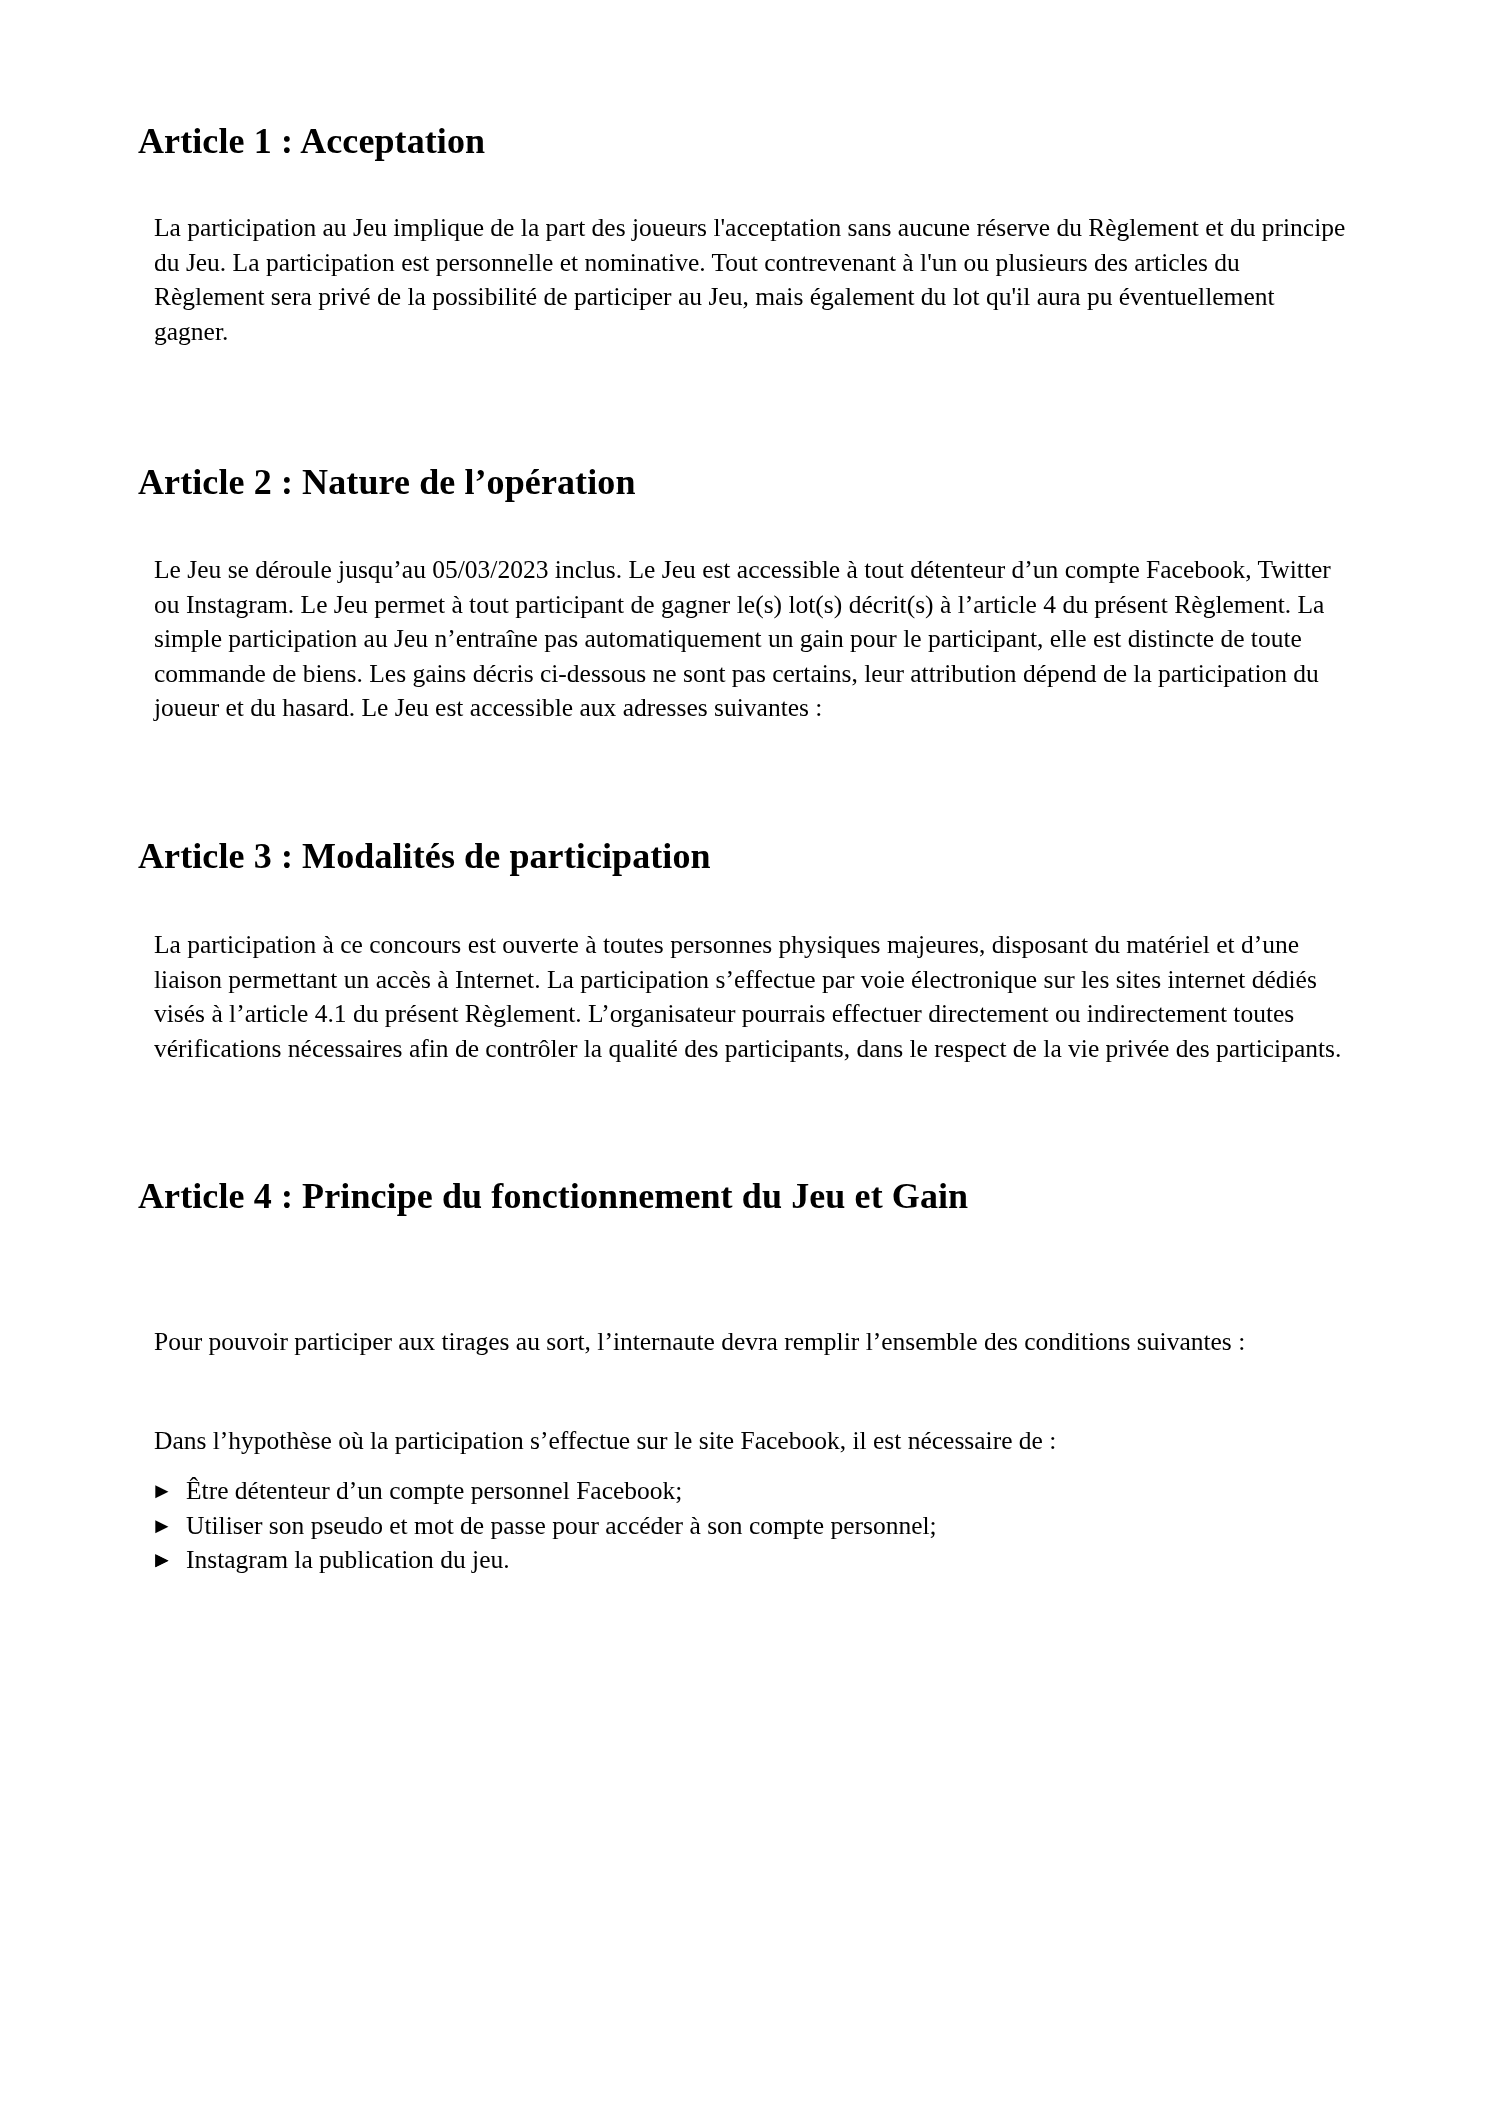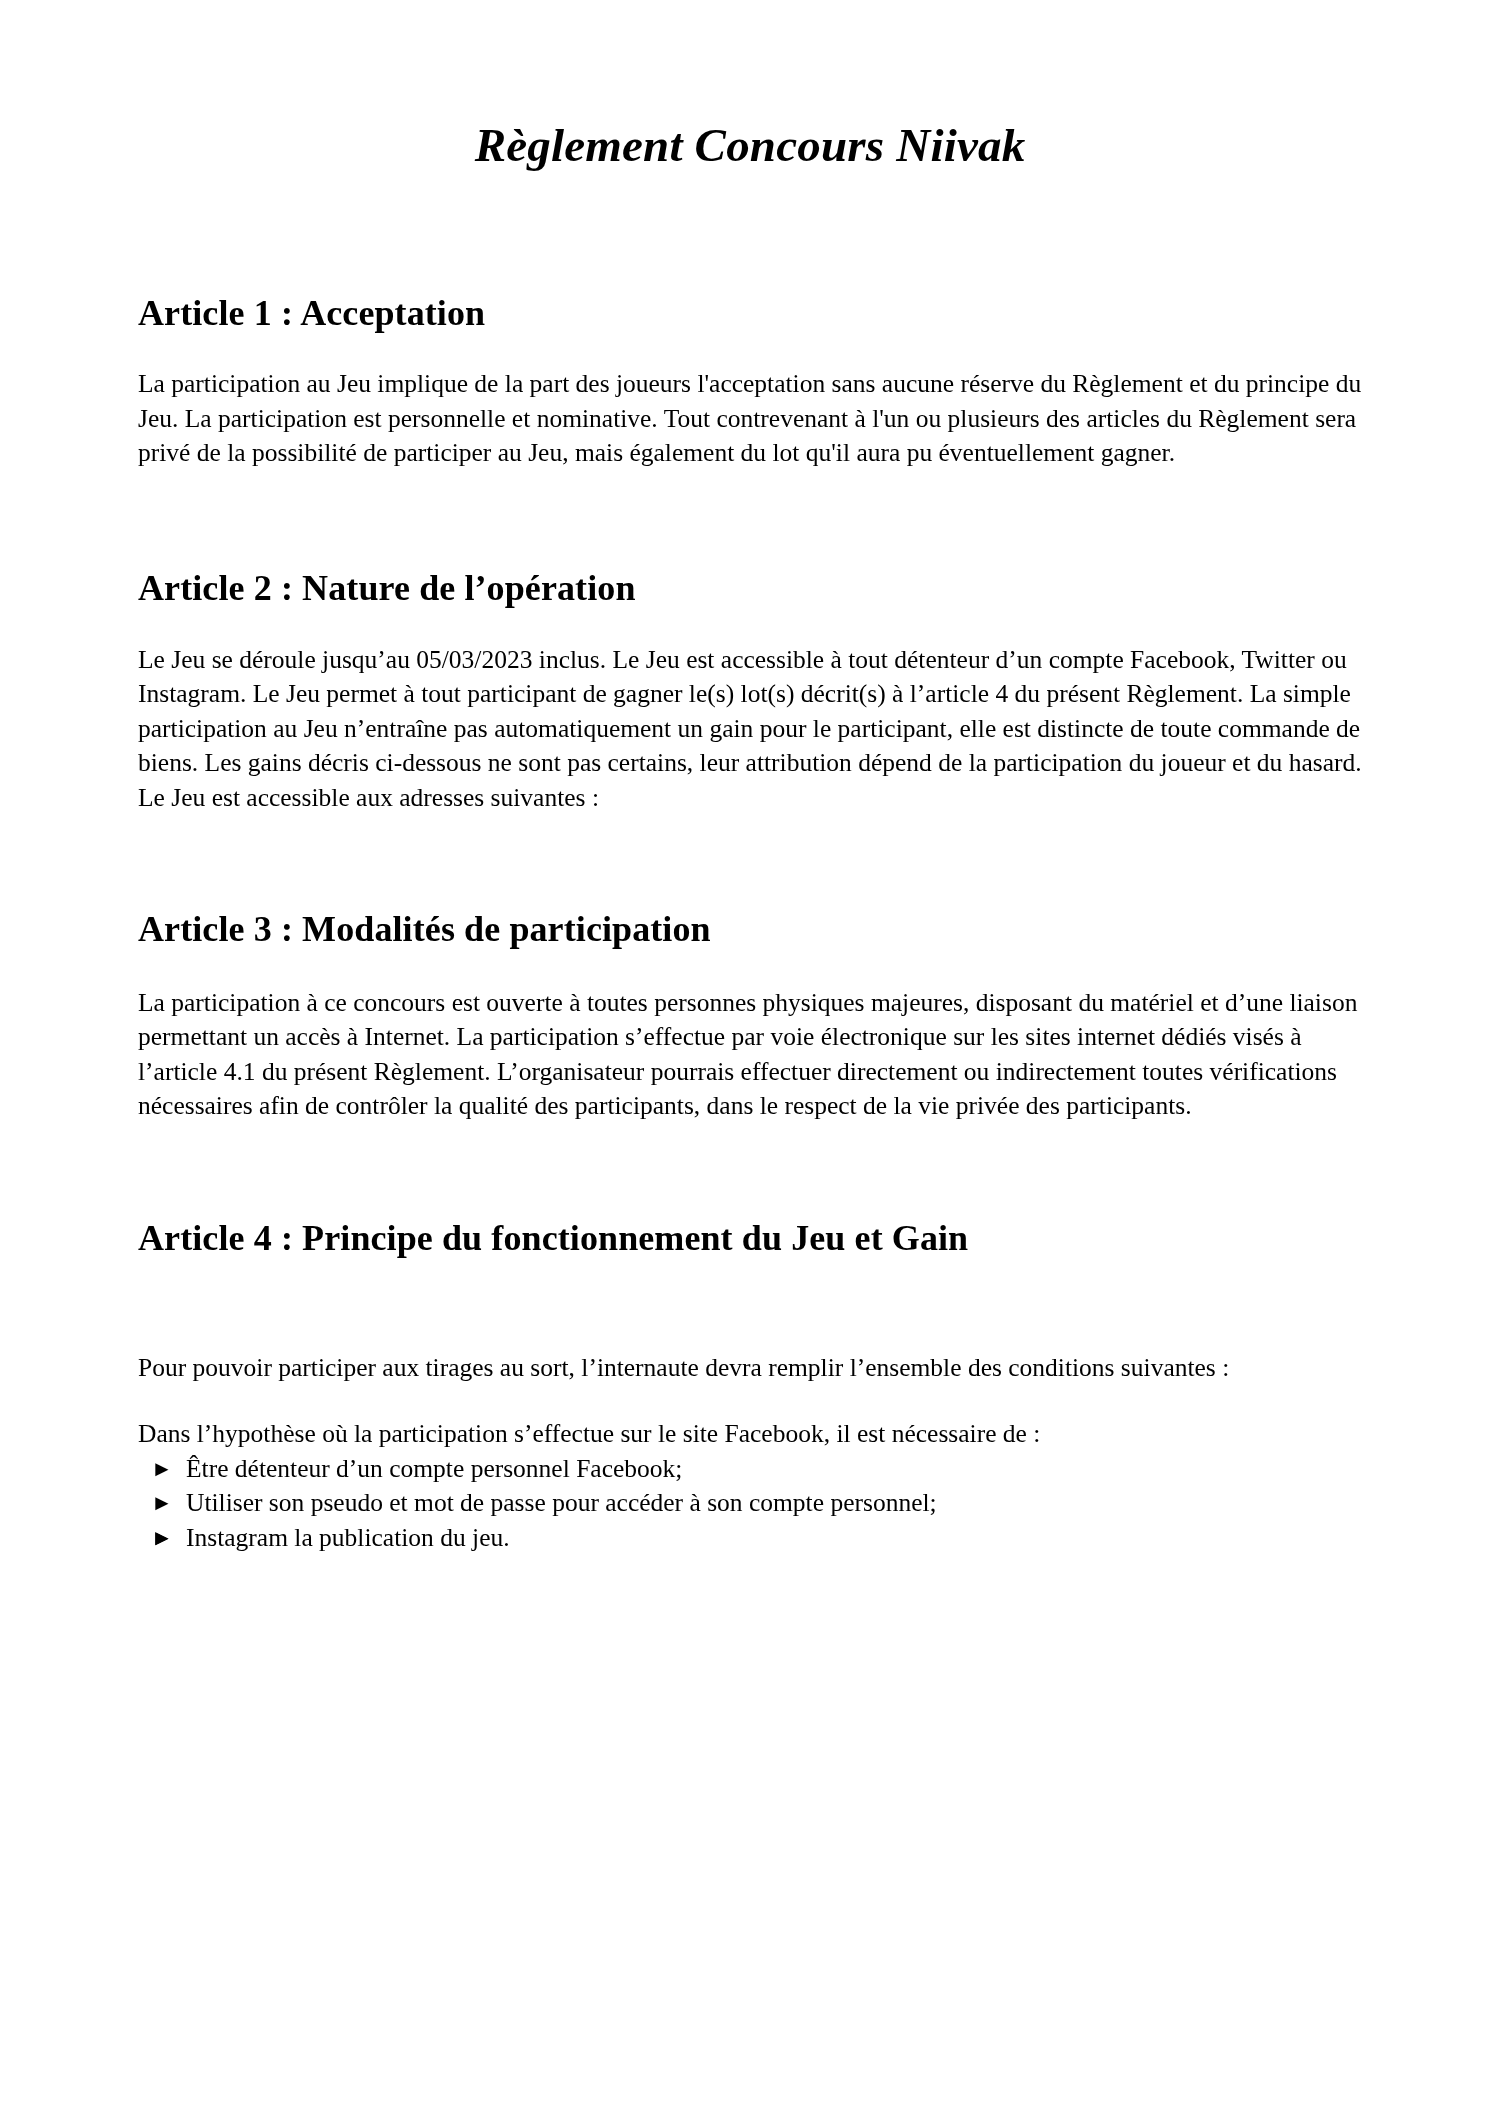--- a/index.html
+++ b/index.html
@@ -53,21 +53,21 @@
     font-size: 21px;
     line-height: 1.2;
     margin: 0;
     letter-spacing: 0.1px;
   }
 
   .body-text {
     font-family: "Liberation Serif", "DejaVu Serif", serif;
     font-size: 25.5px;
     line-height: 34.5px;
-    margin: 0;
+    margin: 16px;
     text-align: left;
     white-space: normal;
   }
 
   .gap-after-title   { height: 120px; }
   .gap-h1-body       { height: 32px; }
   .gap-body-h2       { height: 96px; }
   .gap-h2-body       { height: 33px; }
   .gap-body-h3       { height: 93px; }
   .gap-h3-body       { height: 34px; }
@@ -96,21 +96,20 @@
     top: 0;
     font-size: 22px;
     line-height: 34.5px;
   }
 </style>
 </head>
 <body>
 
 <div class="page">
 
-  <h1 class="doc-title">Règlement Concours Niivak</h1>
 
   <div class="gap-after-title"></div>
 
   <section class="section">
     <h2 class="heading">Article 1 : Acceptation</h2>
     <div class="gap-h1-body"></div>
     <p class="body-text">La participation au Jeu implique de la part des joueurs l'acceptation sans aucune réserve du Règlement et du principe du Jeu. La participation est personnelle et nominative. Tout contrevenant à l'un ou plusieurs des articles du Règlement sera privé de la possibilité de participer au Jeu, mais également du lot qu'il aura pu éventuellement gagner.</p>
   </section>
 
   <div class="gap-body-h2"></div>

